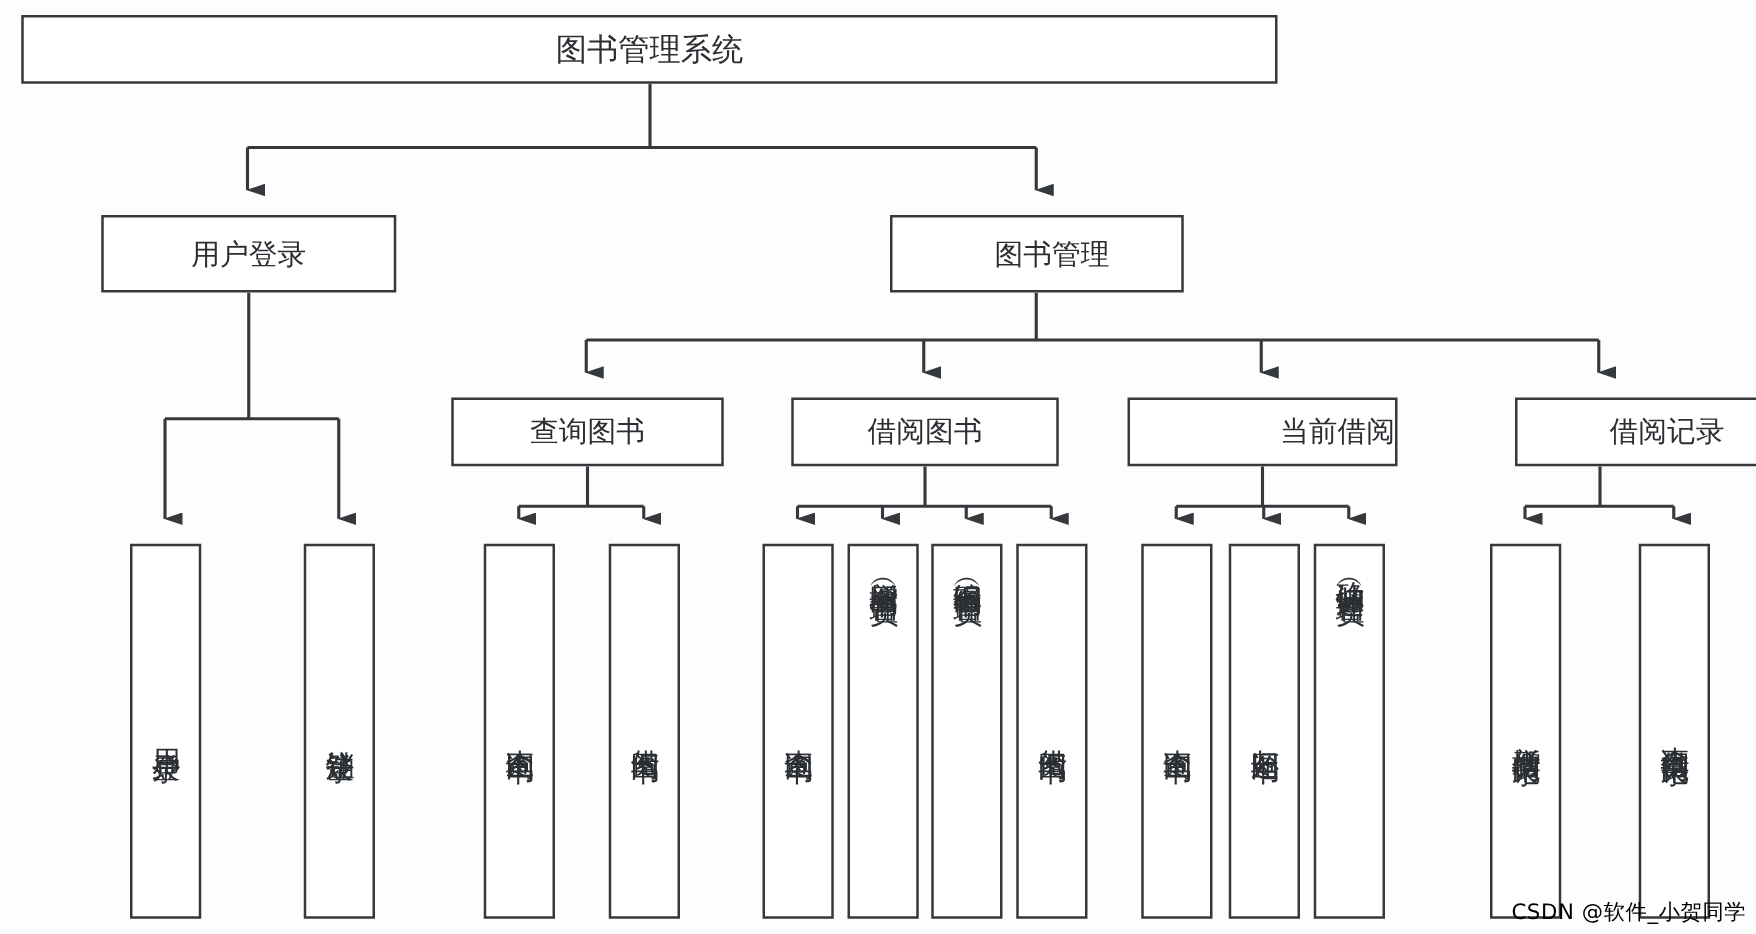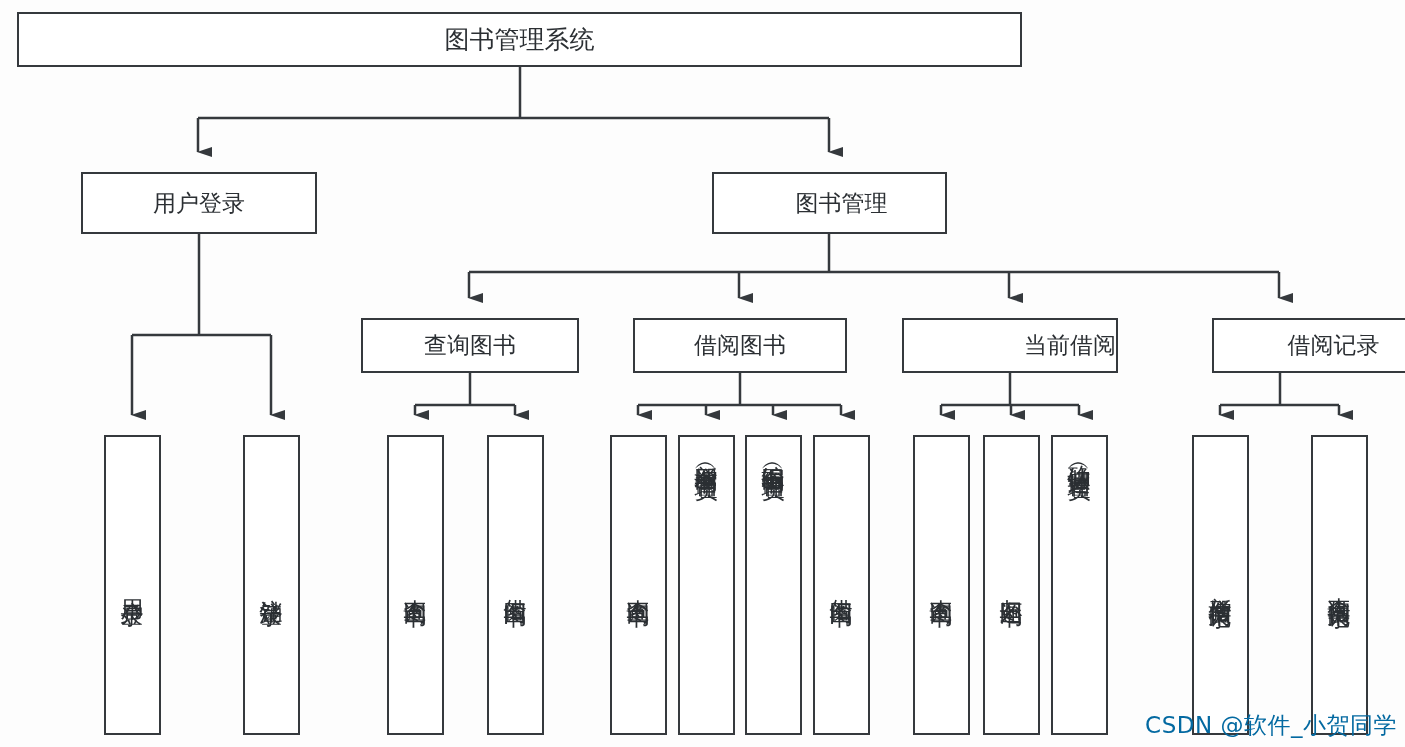--- a/index.html
+++ b/index.html
@@ -53,22 +53,22 @@
     line-height: 1.05;
     white-space: nowrap;
   }
   .leaf.center-text {
     align-items: center;
   }
   .watermark {
     position: absolute;
     right: 8px;
     bottom: 6px;
-    font-size: 23px;
-    color: #0369a1;
+    font-size: 17px;
+    color: #000000;
     letter-spacing: 0.5px;
     white-space: nowrap;
   }
 </style>
 </head>
 <body>
 
 <div id="canvas">
 
   <svg class="wires" viewBox="0 0 1405 747">

